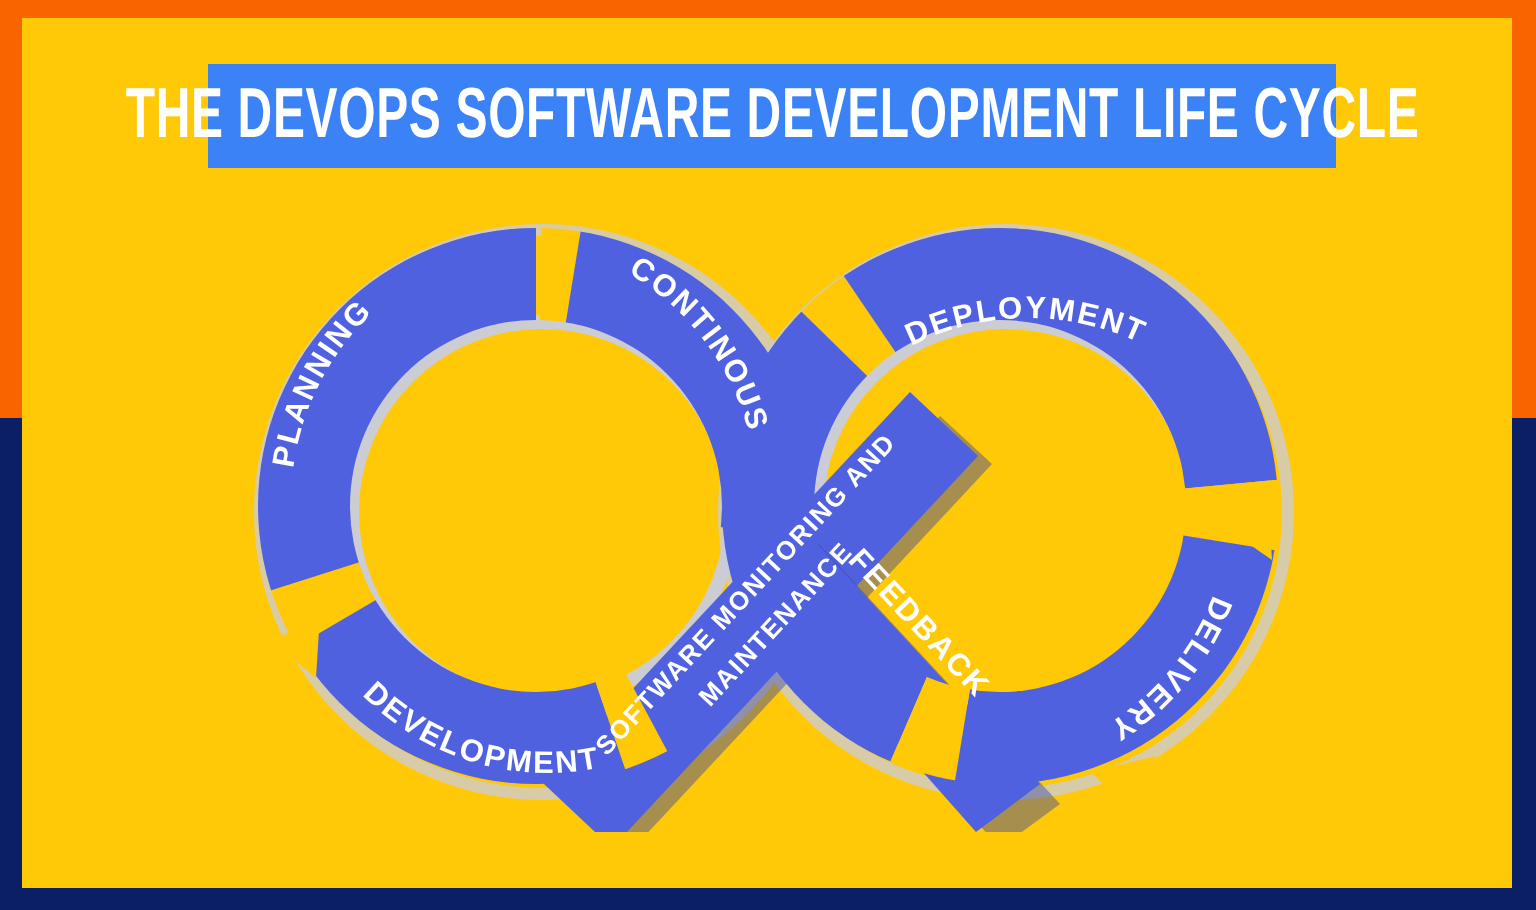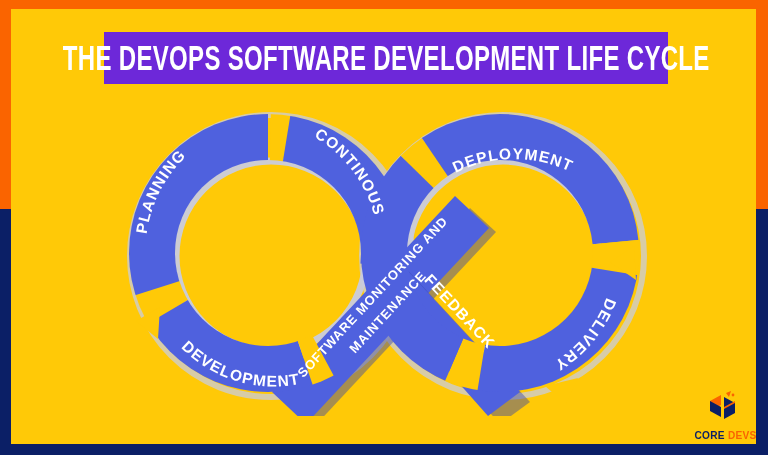--- a/index.html
+++ b/index.html
@@ -33,21 +33,21 @@
     position:absolute;right:0;top:0;width:12px;height:209px;
     background:#FA6400;z-index:6;
   }
   .border-right-navy{
     position:absolute;right:0;top:209px;width:12px;height:246px;
     background:#0B1F66;z-index:6;
   }
   
   #title-band{
     position:absolute;left:104px;top:32px;width:564px;height:52px;
-    background:#6d28d9;z-index:4;
+    background:#3b82f6;z-index:4;
     display:flex;align-items:center;justify-content:center;
   }
   #title-text{
     color:#FFFFFF;
     font-family:"Liberation Sans", sans-serif;
     font-weight:bold;
     font-size:30px;
     letter-spacing:0.4px;
     transform:scaleX(0.80) scaleY(1.18);
     transform-origin:center center;
@@ -226,27 +226,14 @@
         </text>
 
         <text class="seg-label">
           <textPath href="#p-delivery" startOffset="50%" text-anchor="middle">DELIVERY</textPath>
         </text>
       </g>
 
     </svg>
   </div>
 
-  <div id="logo">
-    <svg id="logo-mark" viewBox="0 0 46 32" xmlns="http://www.w3.org/2000/svg">
-      <path d="M10 10 L21 4 L21 14 L10 20 Z" fill="#FA6400"></path>
-      <path d="M10 10 L21 16 L21 26 L10 20 Z" fill="#0B1F66"></path>
-      <path d="M24 6 L35 12 L35 22 L24 28 Z" fill="#0B1F66"></path>
-      <path d="M24 16 L35 10 L35 12 L24 18 Z" fill="#FA6400"></path>
-      <path d="M26 2 L31 0 L29 6 Z" fill="#FA6400"></path>
-      <circle cx="33" cy="4" r="1.4" fill="#FA6400"></circle>
-    </svg>
-    <div id="logo-wordmark">
-      <span class="logo-core">CORE</span><span>&nbsp;</span><span class="logo-devs">DEVS</span>
-    </div>
-  </div>
 
 </div>
 
 </body></html>

